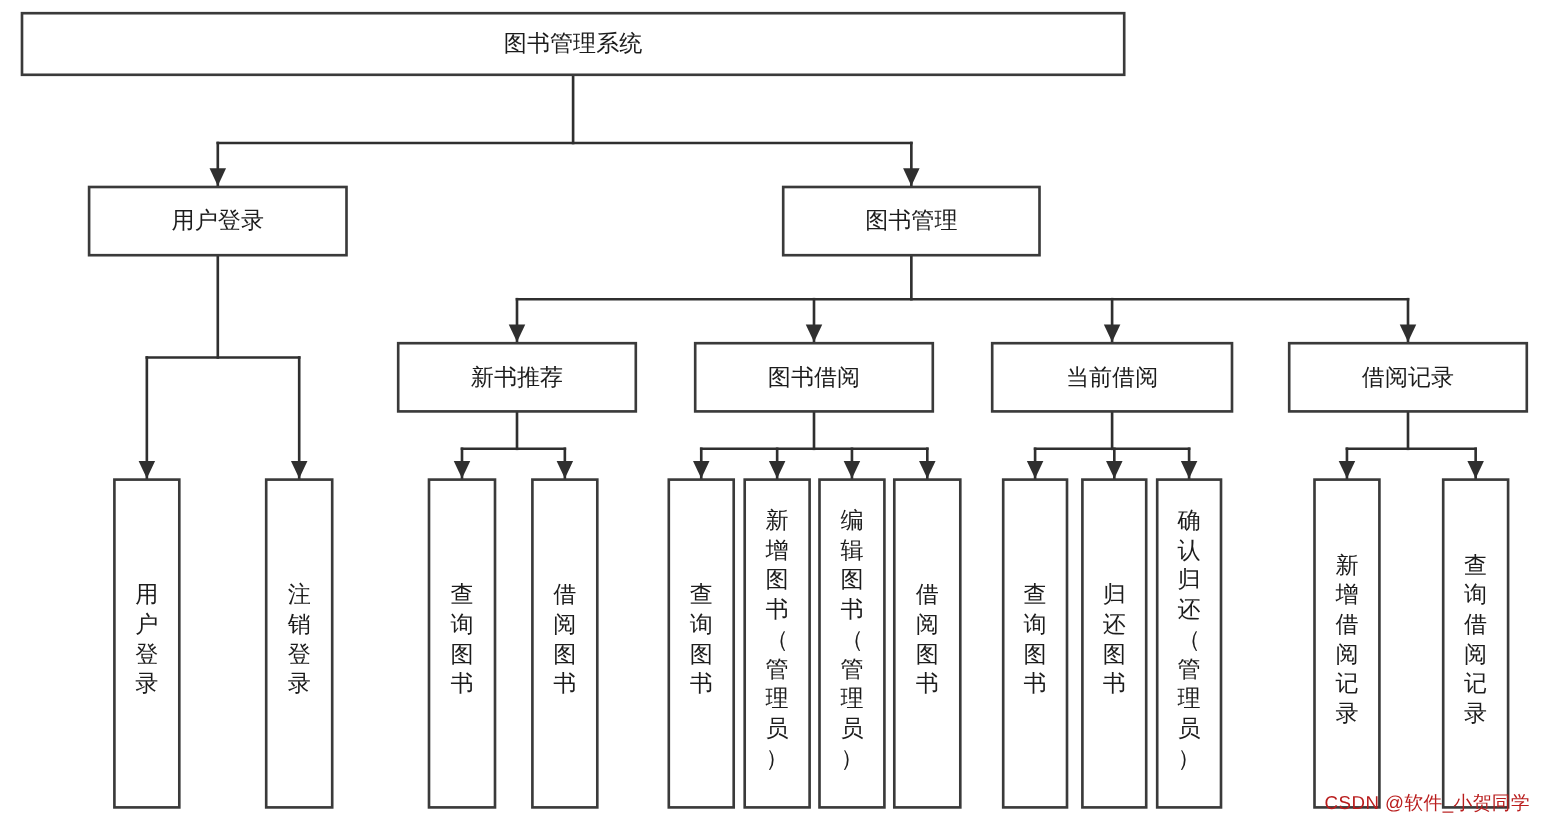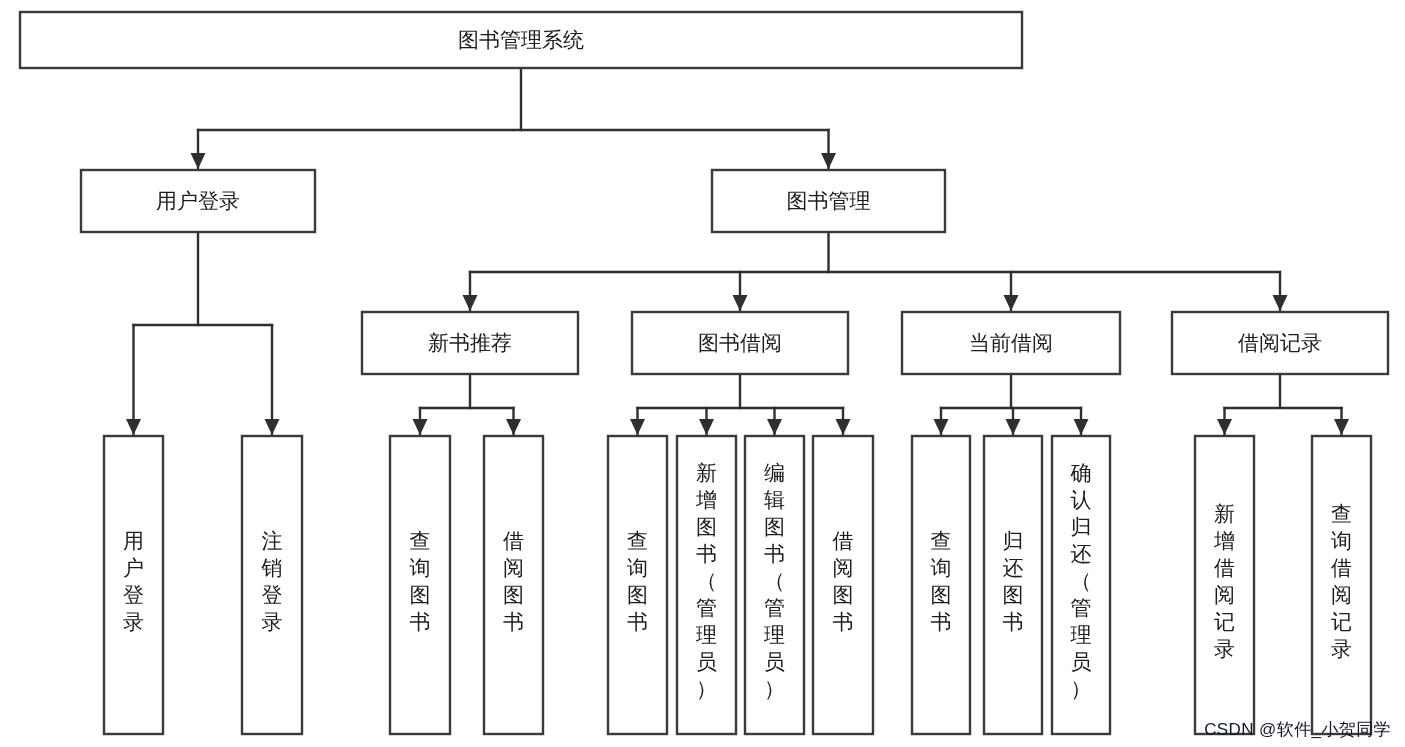--- a/index.html
+++ b/index.html
@@ -53,21 +53,21 @@
     font-family: "Liberation Sans", "DejaVu Sans", sans-serif;
     font-size: 21px;
     fill: #1c1c1c;
   }
   .watermark {
     position: absolute;
     right: 14px;
     bottom: 6px;
     font-family: "Liberation Sans", "DejaVu Sans", sans-serif;
     font-size: 17px;
-    color: #0f172a;
+    color: #b91c1c;
     letter-spacing: 0.4px;
     white-space: nowrap;
     user-select: none;
   }
 </style>
 </head>
 <body>
 
 <div id="diagram-root">
 

